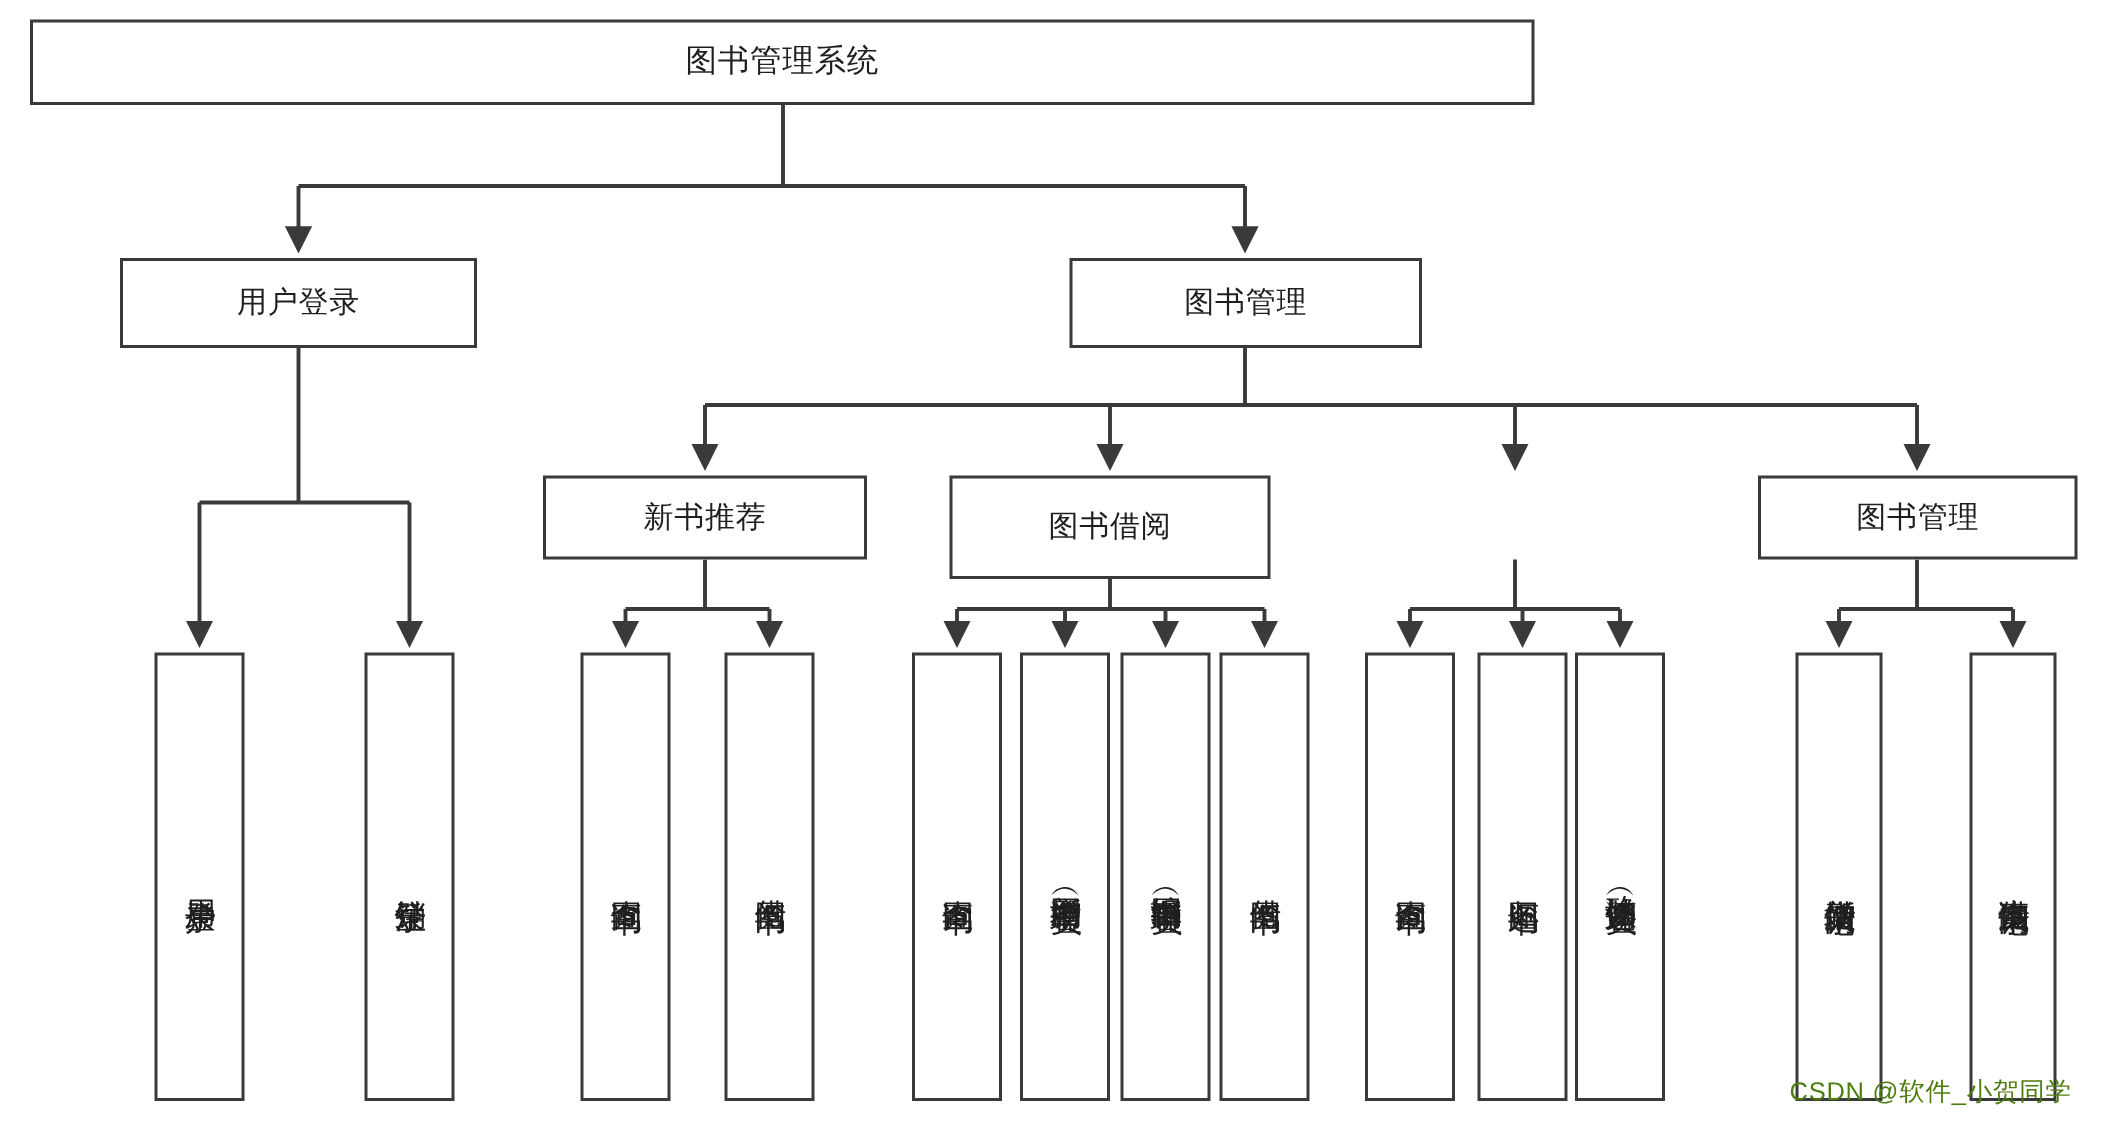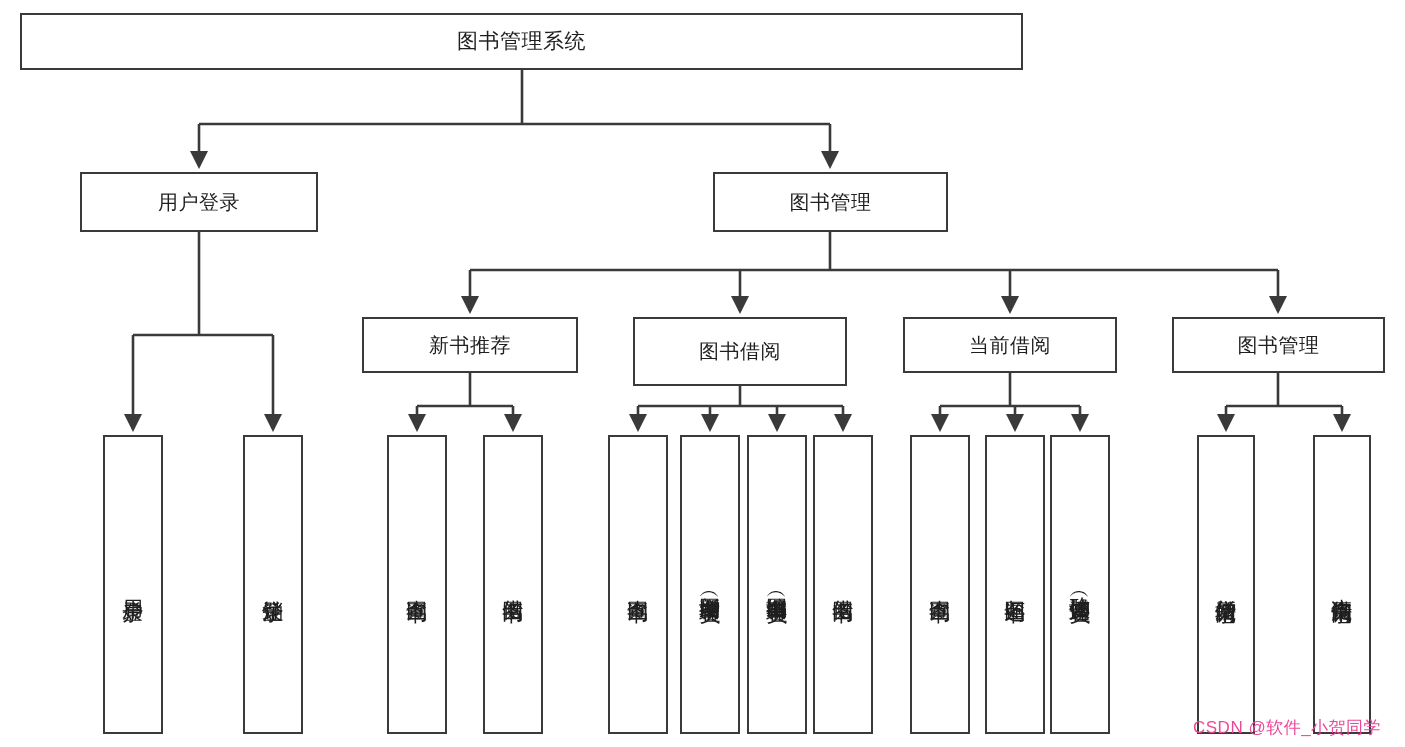--- a/index.html
+++ b/index.html
@@ -53,21 +53,21 @@
     text-orientation: upright;
     font-size: 21px;
     line-height: 1.30;
     letter-spacing: 1px;
     white-space: normal;
     max-height: 100%;
   }
   .watermark {
     position: absolute;
     font-size: 17px;
-    color: #ec4899;
+    color: #4d7c0f;
     white-space: nowrap;
     z-index: 5;
     letter-spacing: 0.5px;
   }
 </style>
 </head>
 <body>
 
 <div id="canvas">
 
@@ -131,23 +131,20 @@
   <div class="node" id="node-book_manage" style="left: 713px; top: 172px; width: 235px; height: 60px;">
     <span class="label">图书管理</span>
   </div>
 
   <div class="node" id="node-new_book_rec" style="left: 362px; top: 317px; width: 216px; height: 56px;">
     <span class="label">新书推荐</span>
   </div>
   <div class="node" id="node-book_borrow" style="left: 633px; top: 317px; width: 214px; height: 69px;">
     <span class="label">图书借阅</span>
   </div>
-  <div class="node" id="node-current_borrow" style="left: 903px; top: 317px; width: 214px; height: 56px;">
-    <span class="label">当前借阅</span>
-  </div>
   <div class="node" id="node-borrow_record" style="left: 1172px; top: 317px; width: 213px; height: 56px;">
     <span class="label">图书管理</span>
   </div>
 
   <div id="leaf-host">
       <div class="node leaf" id="leaf-user-login" style="left: 103px; top: 435px; width: 60px; height: 299px;">
         <span class="label">用户登录</span>
       </div>
       <div class="node leaf" id="leaf-logout" style="left: 243px; top: 435px; width: 60px; height: 299px;">
         <span class="label">注销登录</span>

